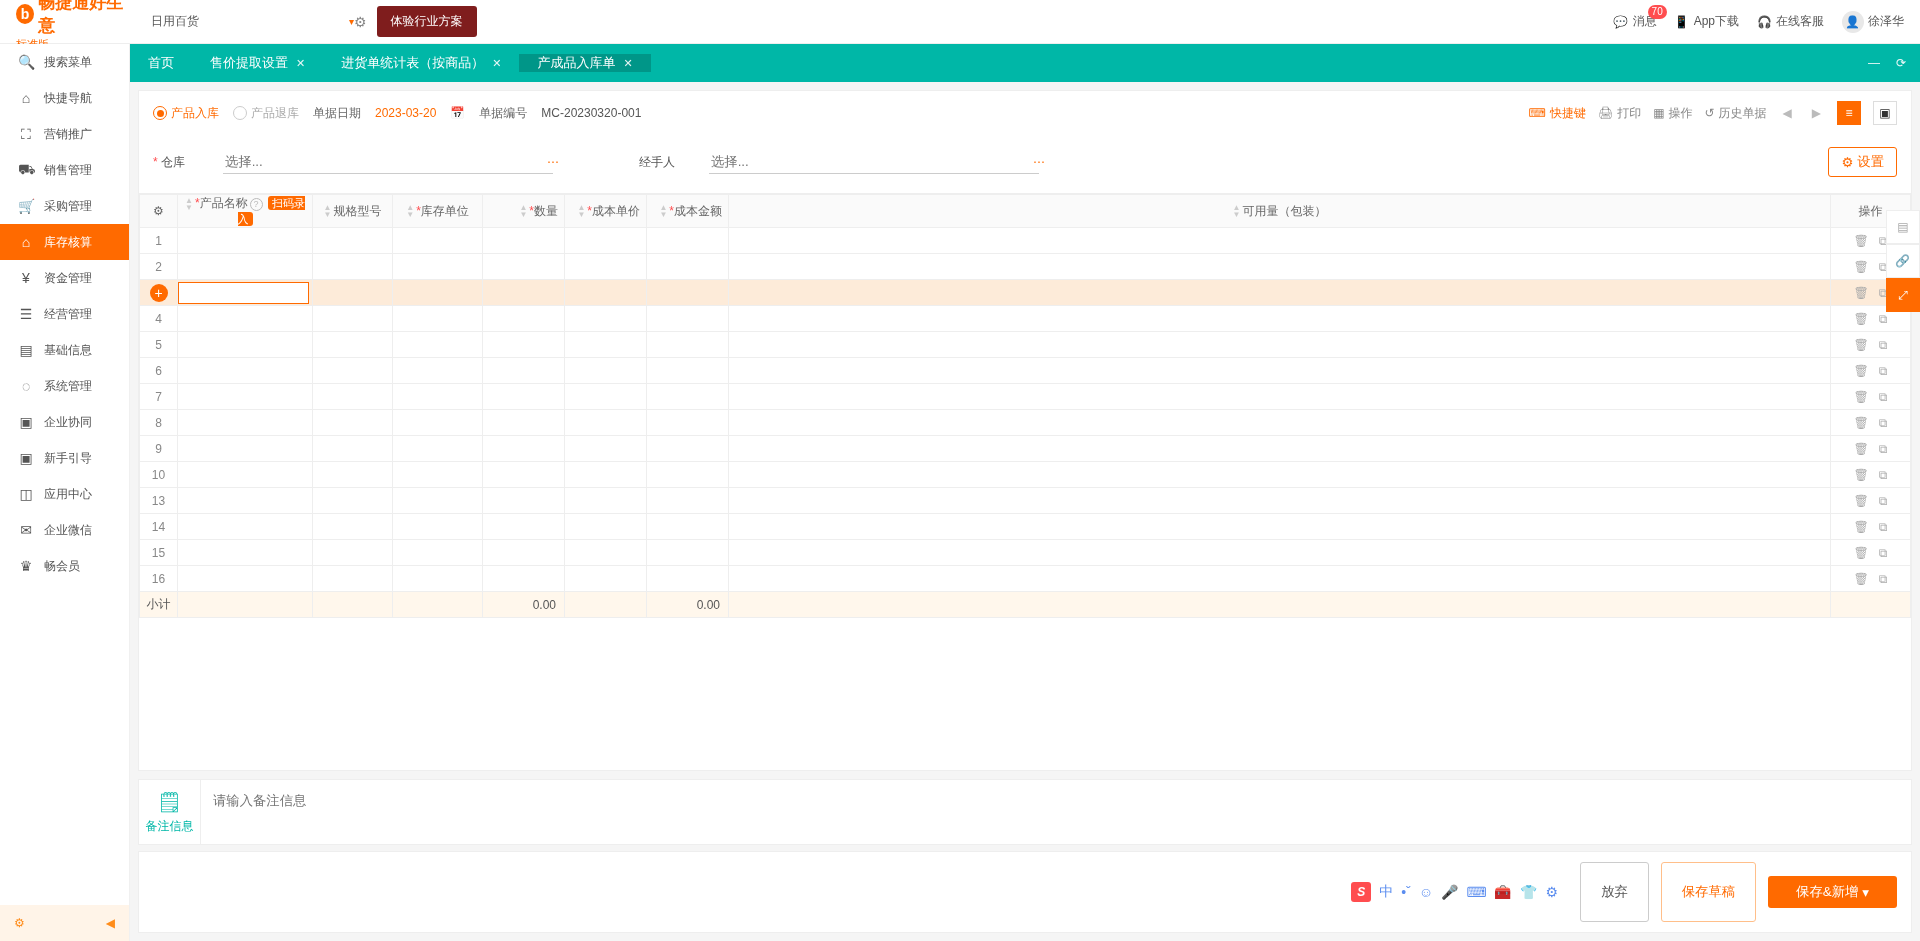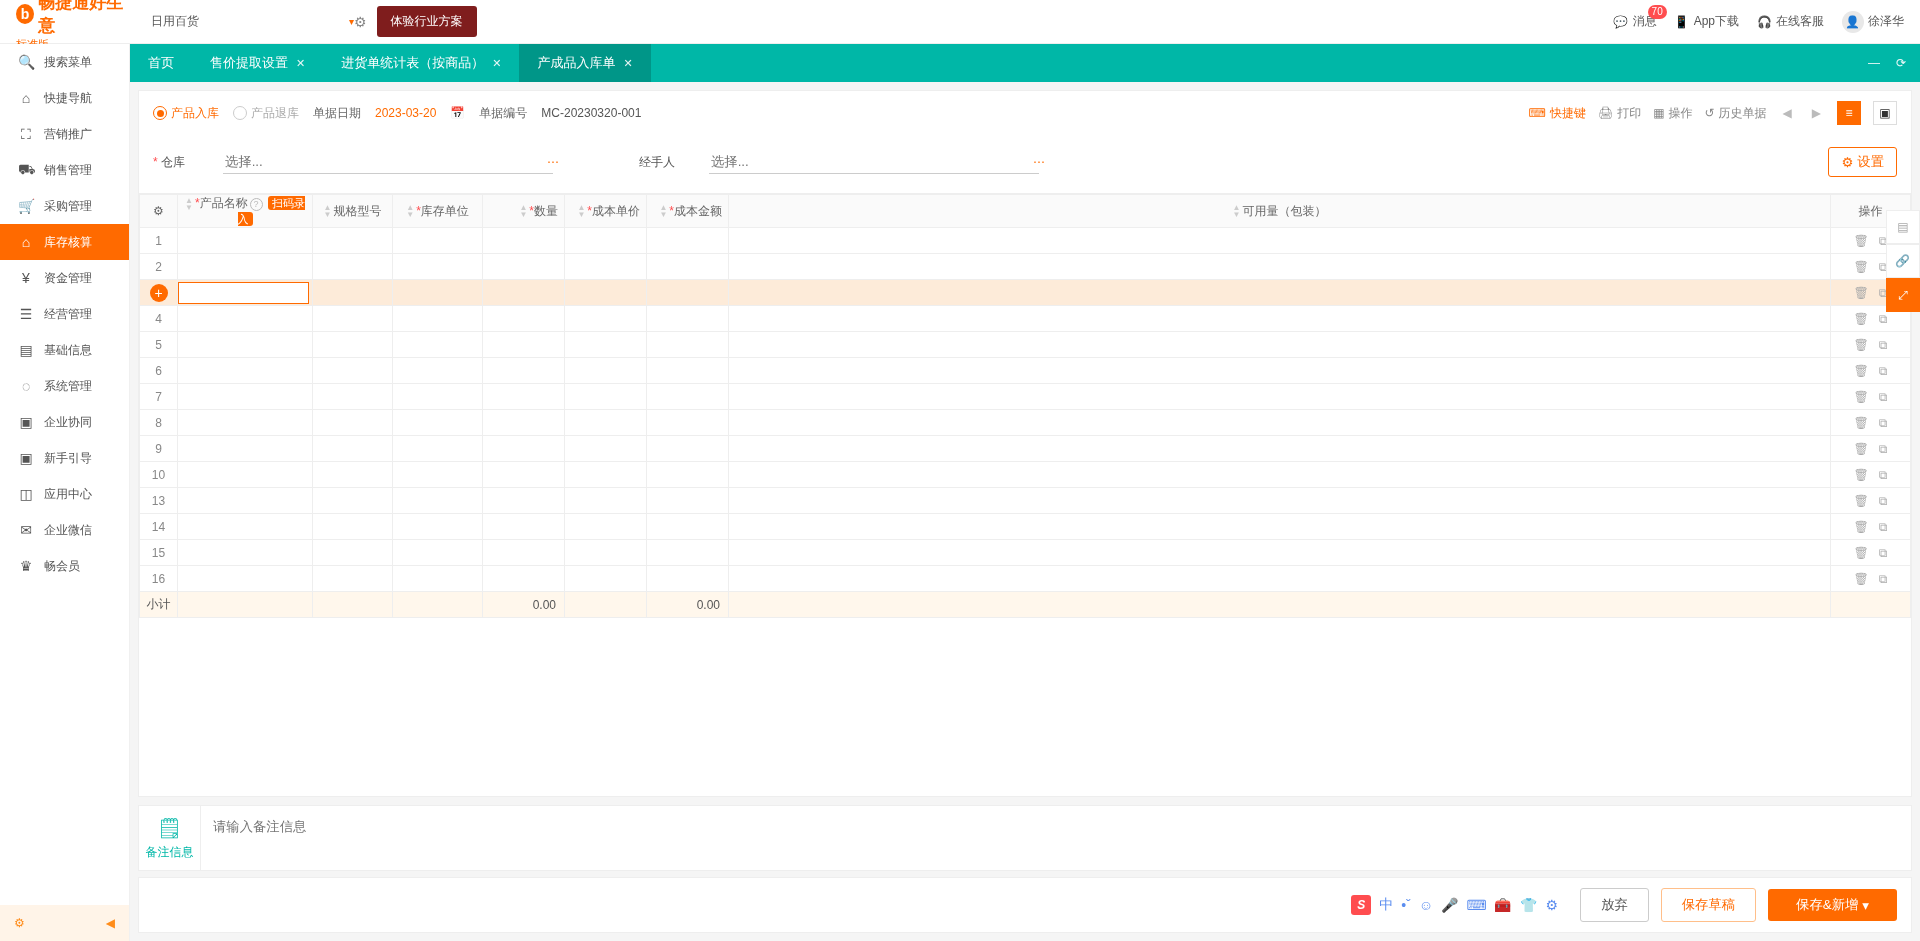--- a/index.html
+++ b/index.html
@@ -100,21 +100,21 @@
 .tbl-foot td{background:#fff7ec;color:#555;}
 
 
 .remark{background:#fff;margin:8px 8px 0;border:1px solid #eee;display:flex;height:66px;}
 .remark-lbl{width:62px;display:flex;flex-direction:column;align-items:center;justify-content:center;gap:4px;color:#00b7a7;border-right:1px solid #eee;}
 .remark-lbl .ico{font-size:20px;}
 .remark-ta{flex:1;border:none;resize:none;padding:12px;outline:none;color:#bbb;}
 
 
 .footer{background:#fff;margin:6px 8px 8px;padding:10px 14px;display:flex;justify-content:flex-end;gap:12px;border:1px solid #eee;align-items:center;}
-.btn-plain{border:1px solid #ccc;color:#555;background:#fff;border-radius:3px;padding:7px 20px;cursor:pointer;}
+.btn-plain{border:1px solid #ccc;color:#555;background:#fff;border-radius:3px;padding:20px 20px;cursor:pointer;}
 .btn-plain.orange-txt{color:#ff6a00;border-color:#ffbf8a;}
 .btn-primary{background:#ff6a00;color:#fff;border:none;border-radius:3px;padding:7px 28px;cursor:pointer;display:flex;align-items:center;gap:4px;}
 .ime-bar{display:flex;align-items:center;gap:8px;margin-right:10px;}
 .ime-s{width:20px;height:20px;background:#ff4d4f;color:#fff;border-radius:3px;display:flex;align-items:center;justify-content:center;font-weight:bold;font-style:italic;}
 .ime-bar .i{color:#5b8def;font-size:14px;}
 
 
 .rfloat{position:fixed;right:0;top:210px;display:flex;flex-direction:column;}
 .rf-item{width:34px;height:34px;background:#fff;border:1px solid #eee;display:flex;align-items:center;justify-content:center;color:#aaa;cursor:pointer;}
 .rf-item.on{background:#ff6a00;color:#fff;border-color:#ff6a00;}
@@ -228,21 +228,21 @@
         </div>
       <div class="side-foot">
         <span>⚙</span>
         <span>◀</span>
       </div>
     </div>
 
     <div class="main">
 
       <div class="tabs">
-        <div id="tabs-host" style="display:flex;">
+        <div id="tabs-host" style="display:flex;align-items:center;">
             <div class="tab">
               <span>首页</span>
             </div>
             <div class="tab">
               <span>售价提取设置</span>
               <span class="close">✕</span>
             </div>
             <div class="tab">
               <span>进货单统计表（按商品）</span>
               <span class="close">✕</span>

